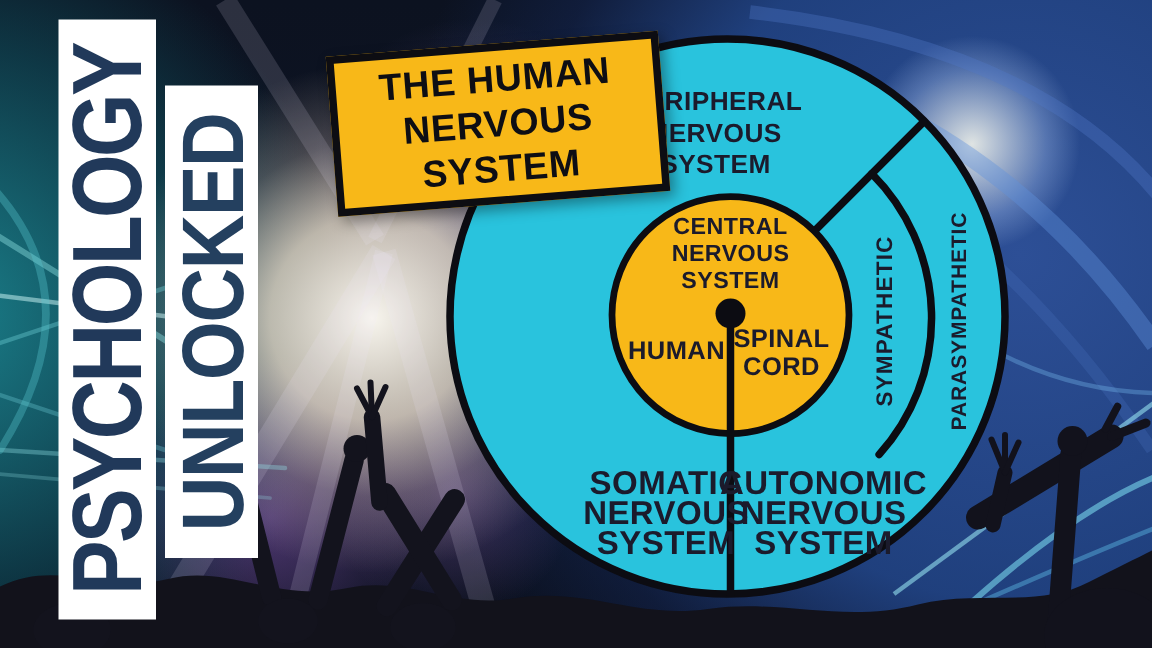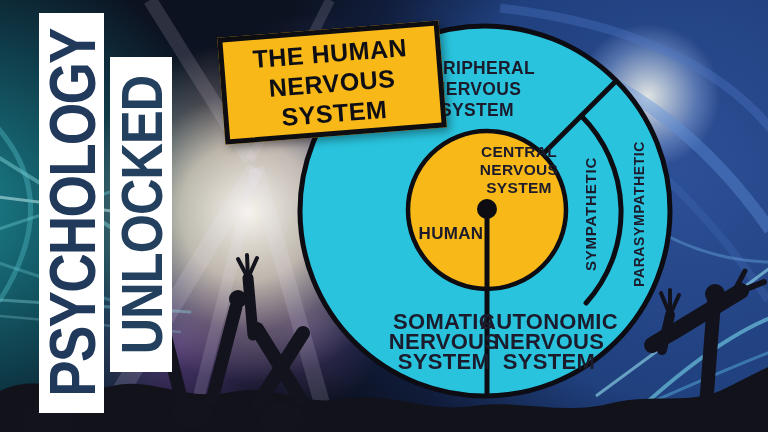--- a/index.html
+++ b/index.html
@@ -30,21 +30,21 @@
   
   #title-box{position:absolute;left:221px;top:29px;width:212px;height:97px;background:#F8B818;
          border:5px solid #0d0d12;transform:rotate(-4.5deg);display:flex;align-items:center;
          justify-content:center;box-shadow:3px 4px 9px rgba(0,0,0,0.38);}
   #title-box .t{font-size:25px;line-height:30px;font-weight:700;letter-spacing:0.5px;color:#0e0e14;
          text-align:center;white-space:pre-line;}
   
   .lbl{position:absolute;transform:translate(-50%,-50%);font-weight:700;text-align:center;
        color:#1b1b2c;white-space:pre-line;letter-spacing:0.3px;}
   #lbl-peripheral{left:477px;top:89px;font-size:17.5px;line-height:21px;}
-  #lbl-central{left:487px;top:170px;font-size:15.5px;line-height:18px;margin-left:32px;}
+  #lbl-central{left:487px;top:170px;font-size:15.5px;line-height:18px;}
   #lbl-brain{left:451px;top:234px;font-size:17px;}
   #lbl-spinal{left:521px;top:235px;font-size:17px;line-height:19px;}
   #lbl-somatic{left:444px;top:342px;font-size:22px;line-height:20px;}
   #lbl-autonomic{left:549px;top:342px;font-size:22px;line-height:20px;}
   #lbl-symp{left:590px;top:214px;font-size:15px;letter-spacing:0.8px;white-space:nowrap;
             transform:translate(-50%,-50%) rotate(-90deg);}
   #lbl-para{left:639px;top:214px;font-size:14px;letter-spacing:0.6px;white-space:nowrap;
             transform:translate(-50%,-50%) rotate(-90deg);}
 </style>
 </head>
@@ -126,20 +126,22 @@
     <circle cx="487" cy="209" r="10" fill="#0c0c12"></circle>
   </svg>
 
   <div class="lbl" id="lbl-peripheral">PERIPHERAL
 NERVOUS
 SYSTEM</div>
   <div class="lbl" id="lbl-central">CENTRAL
 NERVOUS
 SYSTEM</div>
   <div class="lbl" id="lbl-brain">HUMAN</div>
+  <div class="lbl" id="lbl-spinal">SPINAL
+CORD</div>
   <div class="lbl" id="lbl-somatic">SOMATIC
 NERVOUS
 SYSTEM</div>
   <div class="lbl" id="lbl-autonomic">AUTONOMIC
 NERVOUS
 SYSTEM</div>
   <div class="lbl" id="lbl-symp">SYMPATHETIC</div>
   <div class="lbl" id="lbl-para">PARASYMPATHETIC</div>
 
   <div class="band" id="band-psych">

